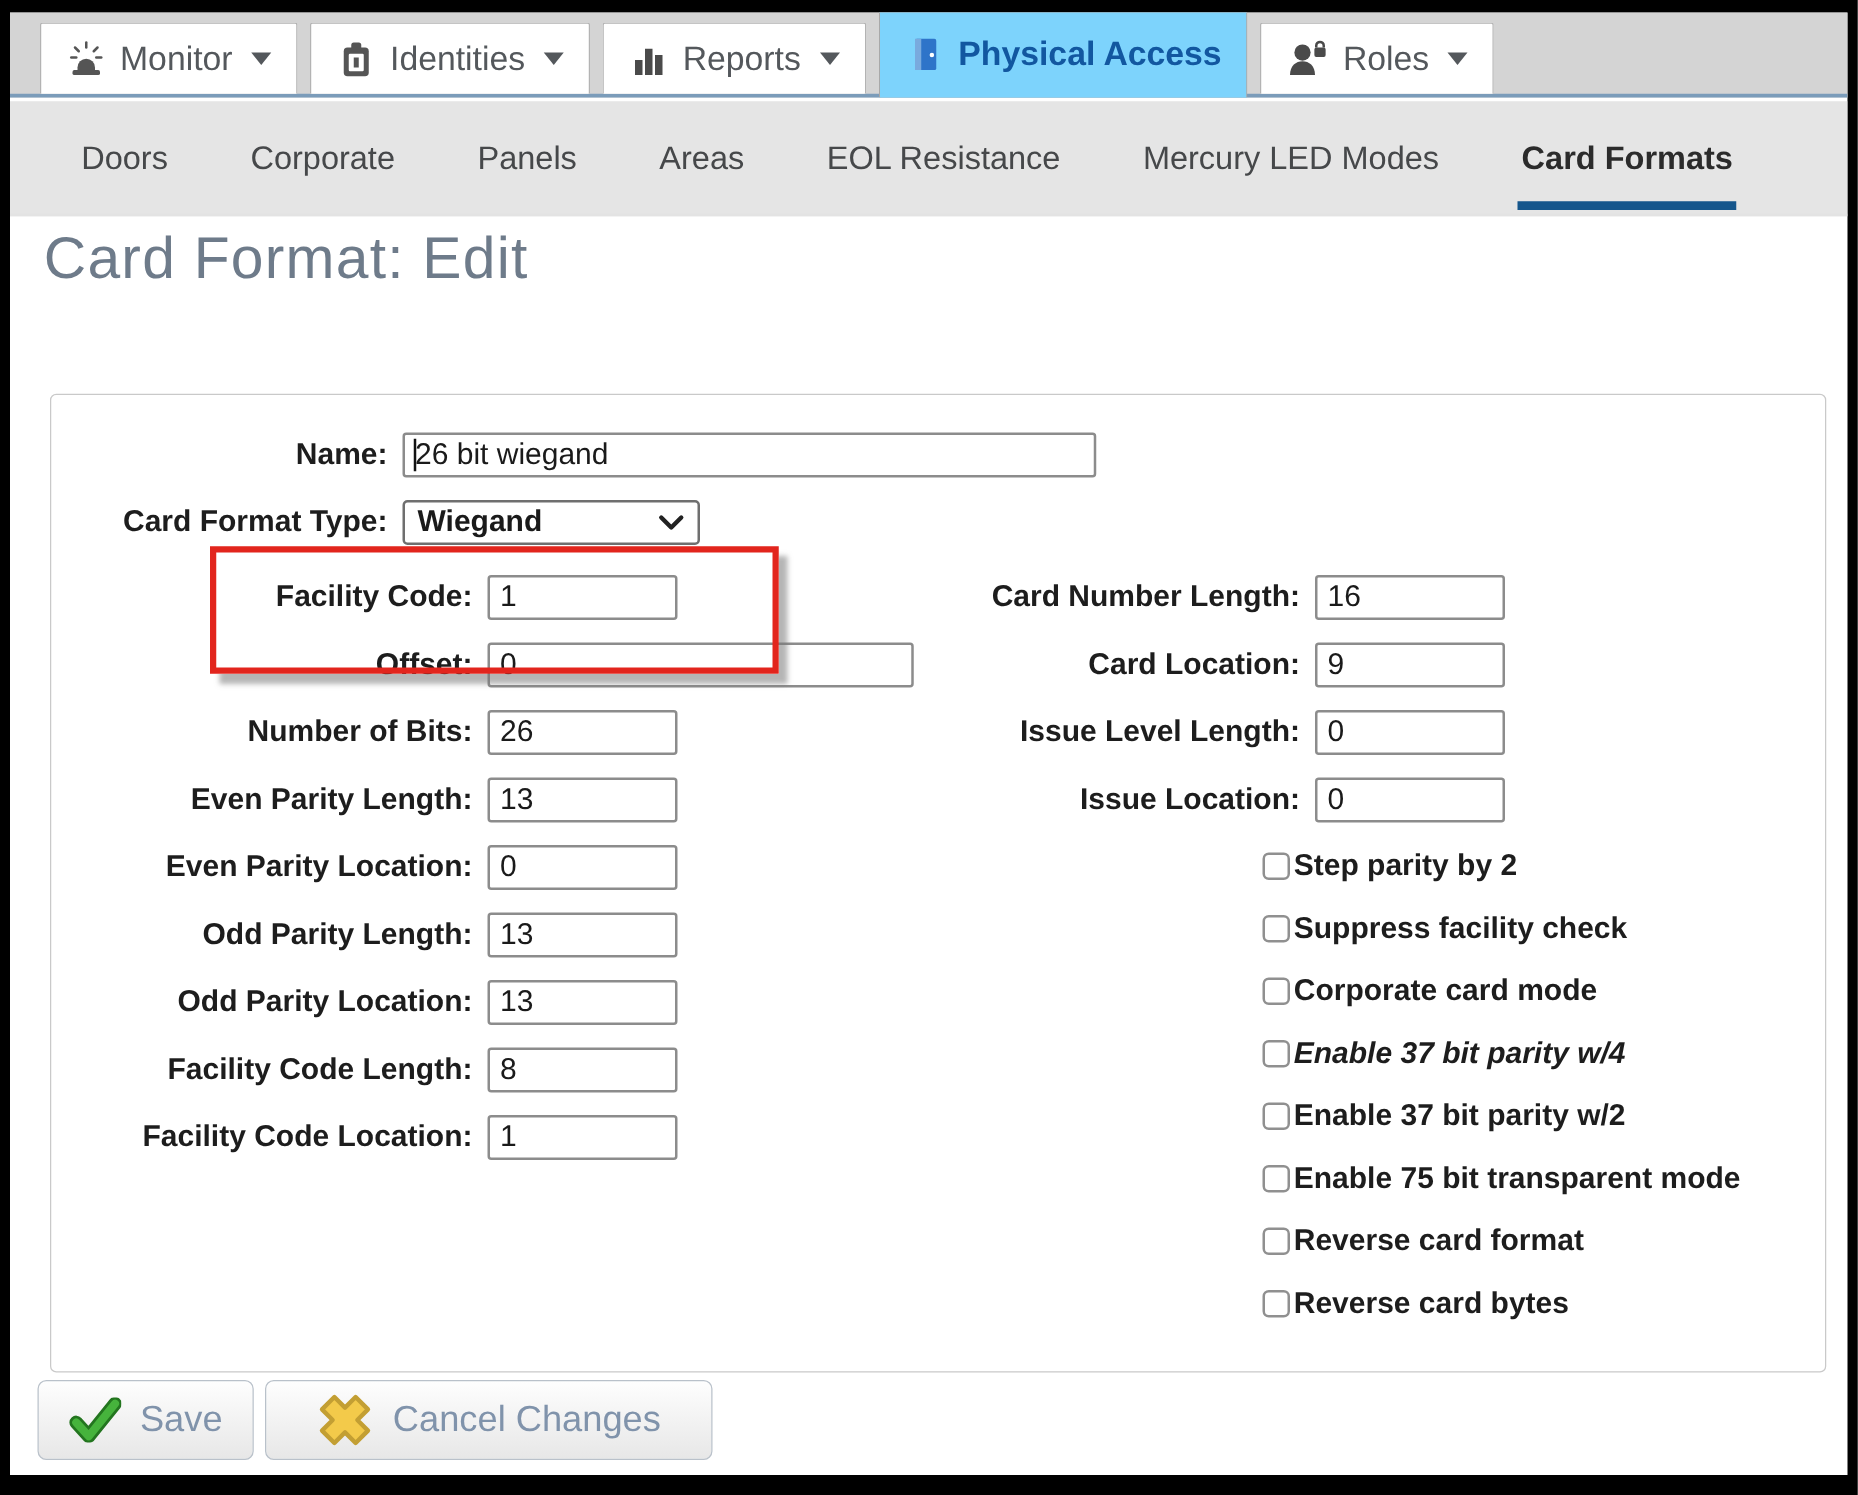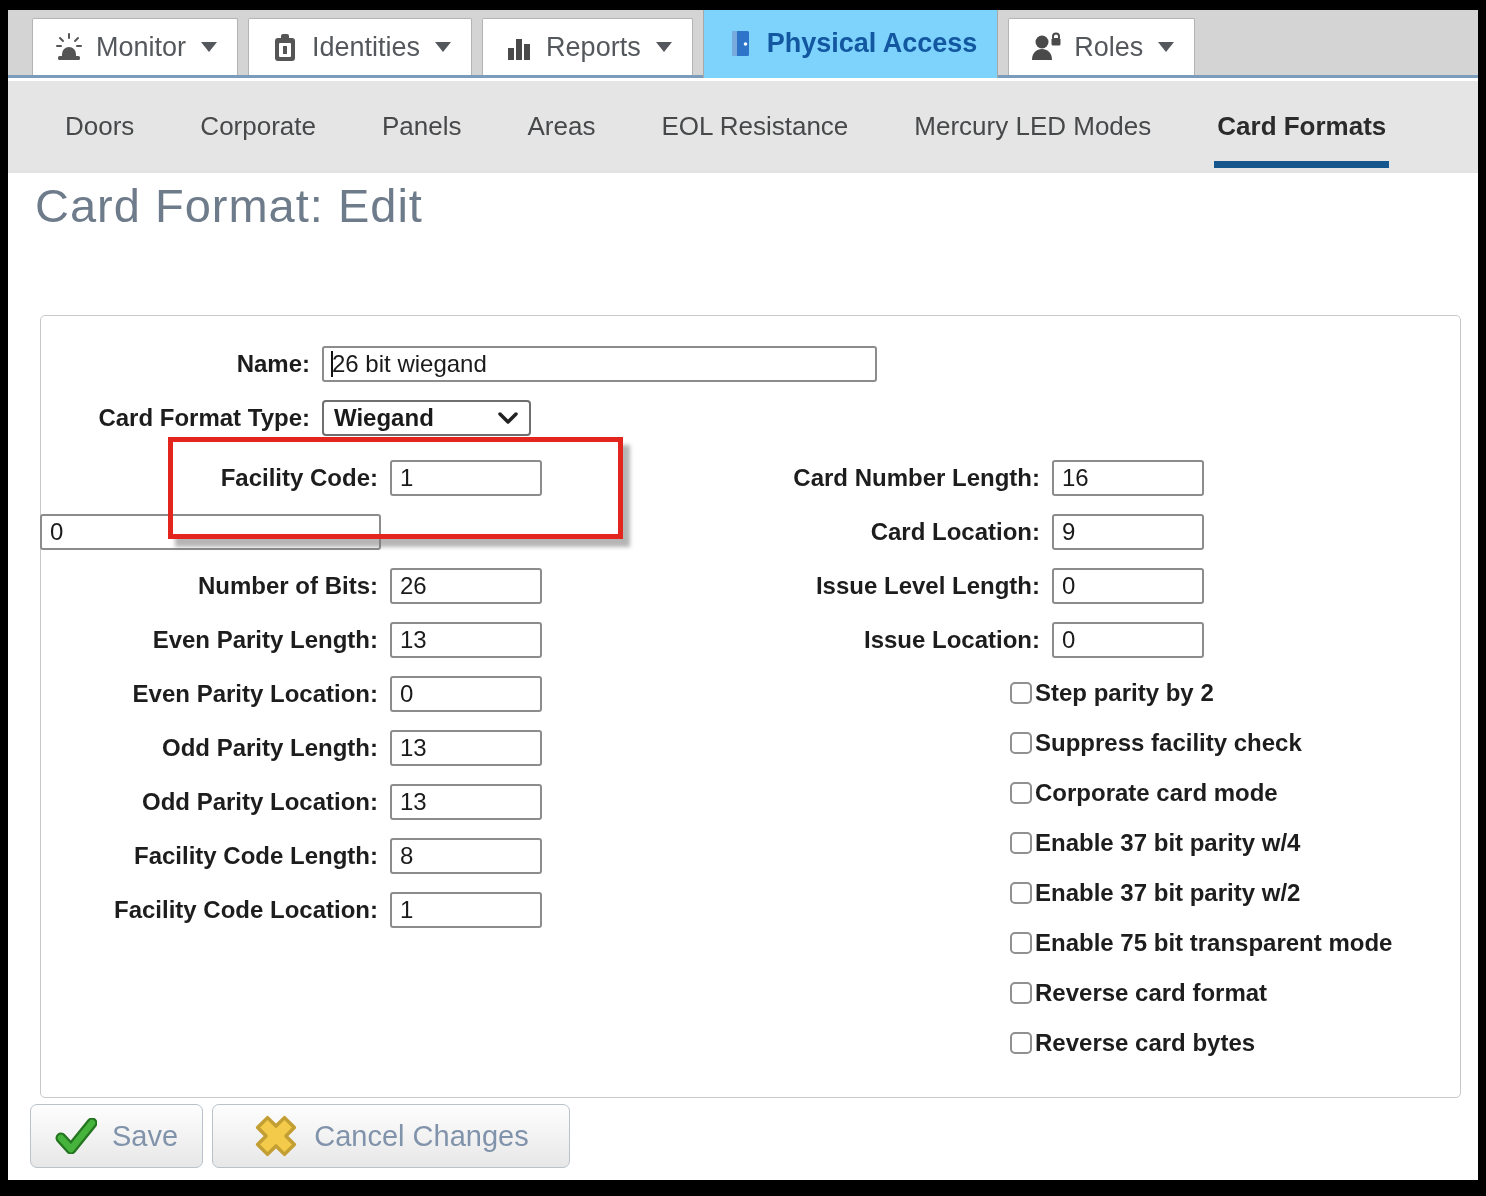--- a/index.html
+++ b/index.html
@@ -28,21 +28,21 @@
   .frow{position:absolute;height:36px;display:flex;align-items:center;left:20px;}
   .flabel{font-size:24px;font-weight:bold;color:#1d1d1d;text-align:right;white-space:nowrap;}
   .la .flabel{width:282px;}
   .lb .flabel{width:350px;}
   .rrow{left:700px;}
   .rrow .flabel{width:332px;}
   .finput{height:36px;box-sizing:border-box;border:2px solid #8c8c8c;border-radius:3px;margin-left:12px;padding:0 0 0 8px;font-family:"Liberation Sans",sans-serif;font-size:24px;color:#1a1a1a;background:#fff;}
   .w-name{width:555px;}
   .w-std{width:152px;}
   .w-offset{width:341px;}
-  .fselect{width:209px;height:36px;box-sizing:border-box;border:2px solid #6f6f6f;border-radius:4px;margin-left:12px;padding:0 10px;display:flex;align-items:center;justify-content:space-between;font-size:24px;font-weight:bold;color:#1a1a1a;background:#fff;cursor:pointer;}
+  .fselect{width:238px;height:36px;box-sizing:border-box;border:2px solid #6f6f6f;border-radius:4px;margin-left:12px;padding:0 10px;display:flex;align-items:center;justify-content:space-between;font-size:24px;font-weight:bold;color:#1a1a1a;background:#fff;cursor:pointer;}
   .cursorbar{position:absolute;left:303px;top:5px;width:2px;height:26px;background:#111;}
 
   
   .cbrow{position:absolute;left:1002px;height:26px;display:flex;align-items:center;gap:3px;}
   .cbox{width:22px;height:22px;box-sizing:border-box;border:2px solid #909090;border-radius:5px;background:#fff;cursor:pointer;flex:none;}
   .cblabel{font-size:24px;font-weight:bold;color:#1d1d1d;white-space:nowrap;}
 
   
   .redbox{position:absolute;left:160px;top:427px;width:445px;height:92px;border:5px solid #e2251d;box-shadow:7px 8px 4px rgba(120,120,120,.55);z-index:5;pointer-events:none;}
 
@@ -155,20 +155,21 @@
         </svg>
       </div>
     </div>
 
     <div class="frow lb" style="top:450px;">
       <span class="flabel">Facility Code:</span>
       <input class="finput w-std" value="1" style="">
     </div>
 
     <div class="frow lb" style="top:504px;">
+      <span class="flabel">Offset:</span>
       <input class="finput w-offset" value="0" style="">
     </div>
 
     <div class="frow lb" style="top:558px;">
       <span class="flabel">Number of Bits:</span>
       <input class="finput w-std" value="26" style="">
     </div>
 
     <div class="frow lb" style="top:612px;">
       <span class="flabel">Even Parity Length:</span>
@@ -225,21 +226,21 @@
       <span class="cblabel">Step parity by 2</span>
     </div>
     <div class="cbrow" style="top:720px;">
       <span class="cbox"></span>
       <span class="cblabel">Suppress facility check</span>
     </div>
     <div class="cbrow" style="top:770px;">
       <span class="cbox"></span>
       <span class="cblabel">Corporate card mode</span>
     </div>
-    <div class="cbrow" style="top:820px;">
+    <div class="cbrow" style="top:820px;font-style:italic;">
       <span class="cbox"></span>
       <span class="cblabel">Enable 37 bit parity w/4</span>
     </div>
     <div class="cbrow" style="top:870px;">
       <span class="cbox"></span>
       <span class="cblabel">Enable 37 bit parity w/2</span>
     </div>
     <div class="cbrow" style="top:920px;">
       <span class="cbox"></span>
       <span class="cblabel">Enable 75 bit transparent mode</span>

